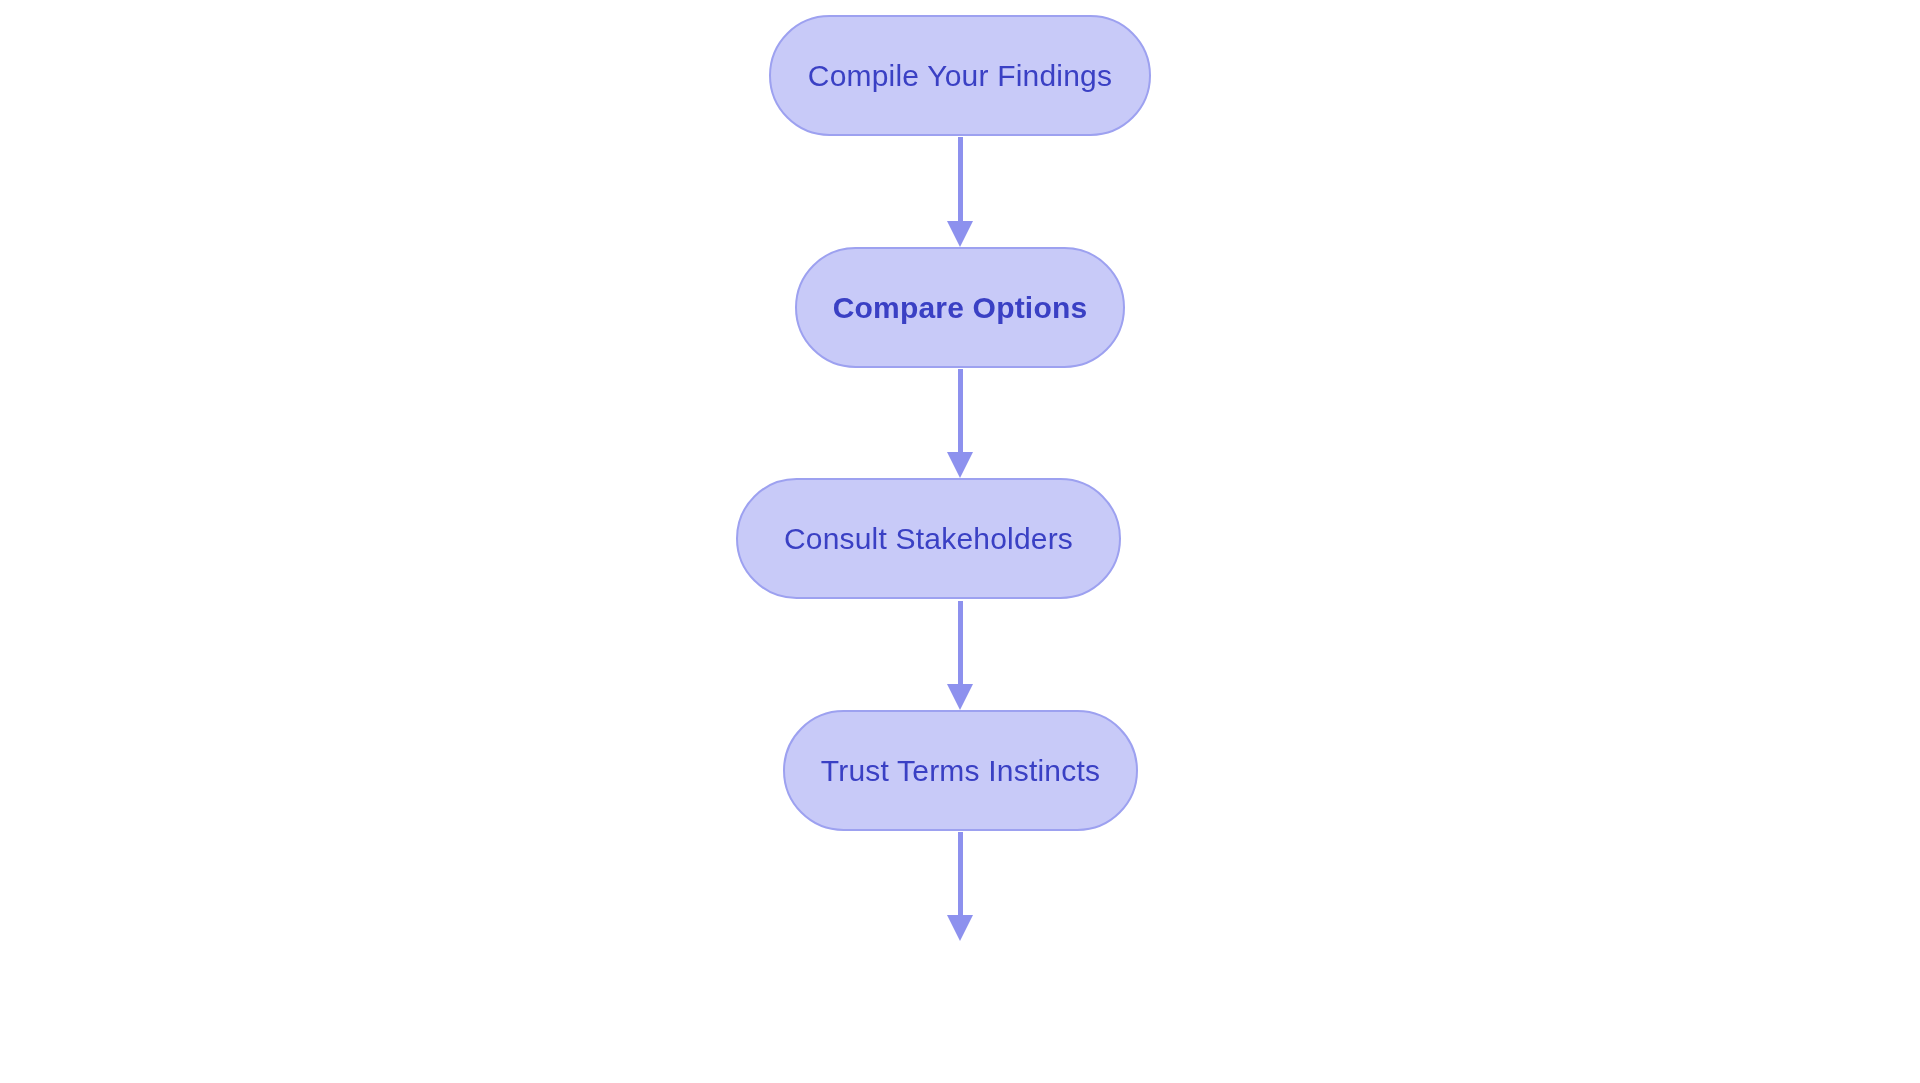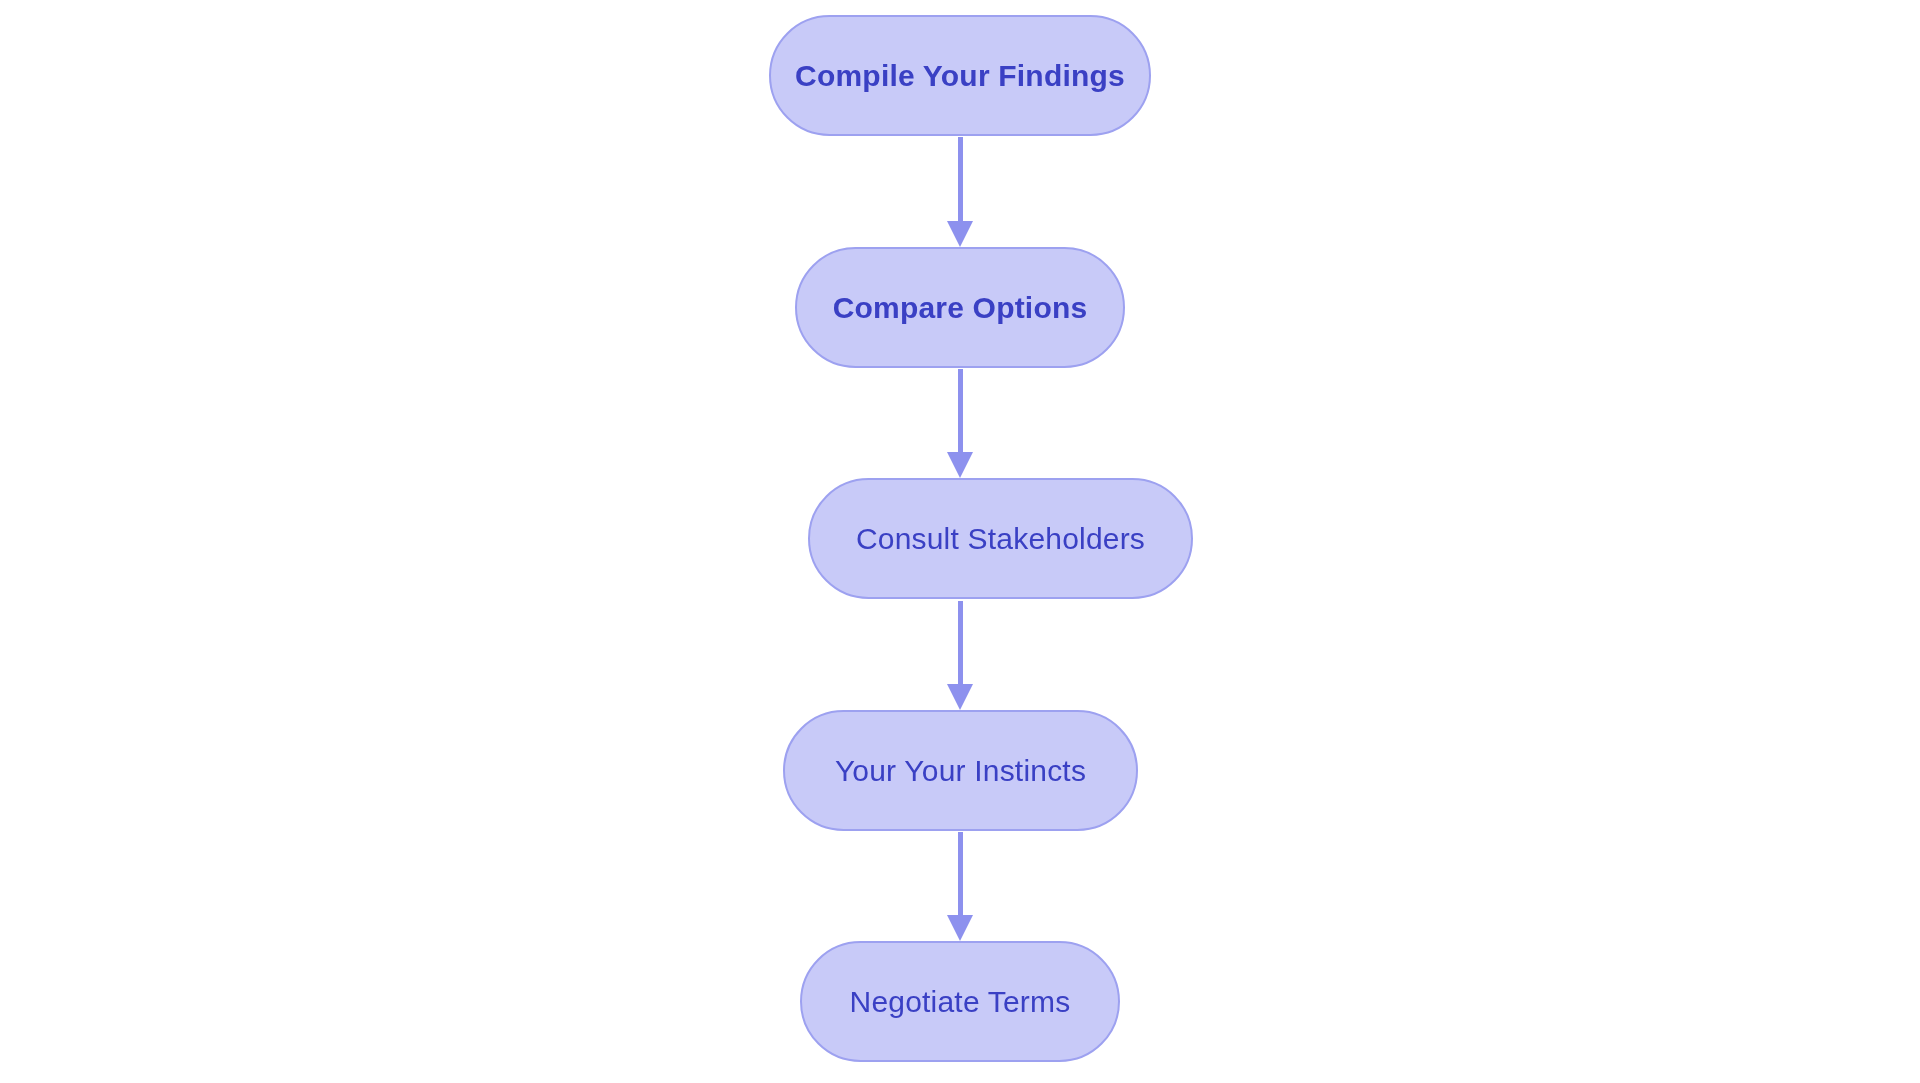--- a/index.html
+++ b/index.html
@@ -29,23 +29,23 @@
     background: var(--node-fill, #c8caf8);
     border: 2px solid var(--node-border, #9da1f0);
     color: var(--node-text, #3a40c4);
     font-size: 30px;
     letter-spacing: 0.2px;
     display: flex;
     align-items: center;
     justify-content: center;
     white-space: nowrap;
   }
-  .n1 { left: 769px; top: 15px;  width: 382px; font-weight: bold; }
+  .n1 { left: 769px; top: 15px;  width: 382px; }
   .n2 { left: 795px; top: 247px; width: 330px; font-weight: bold; }
-  .n3 { left: 808px; top: 478px; width: 385px; }
+  .n3 { left: 736px; top: 478px; width: 385px; }
   .n4 { left: 783px; top: 710px; width: 355px; }
   .n5 { left: 800px; top: 941px; width: 320px; }
 
   .arrow {
     position: absolute;
     left: 946px;
     width: 28px;
     display: flex;
     flex-direction: column;
     align-items: center;
@@ -87,22 +87,21 @@
     <div class="head"></div>
   </div>
 
   <div class="node n3">Consult Stakeholders</div>
 
   <div class="arrow a3">
     <div class="line"></div>
     <div class="head"></div>
   </div>
 
-  <div class="node n4">Your Your Instincts</div>
+  <div class="node n4">Trust Terms Instincts</div>
 
   <div class="arrow a4">
     <div class="line"></div>
     <div class="head"></div>
   </div>
 
-  <div class="node n5">Negotiate Terms</div>
 
 </div>
 
 </body></html>

